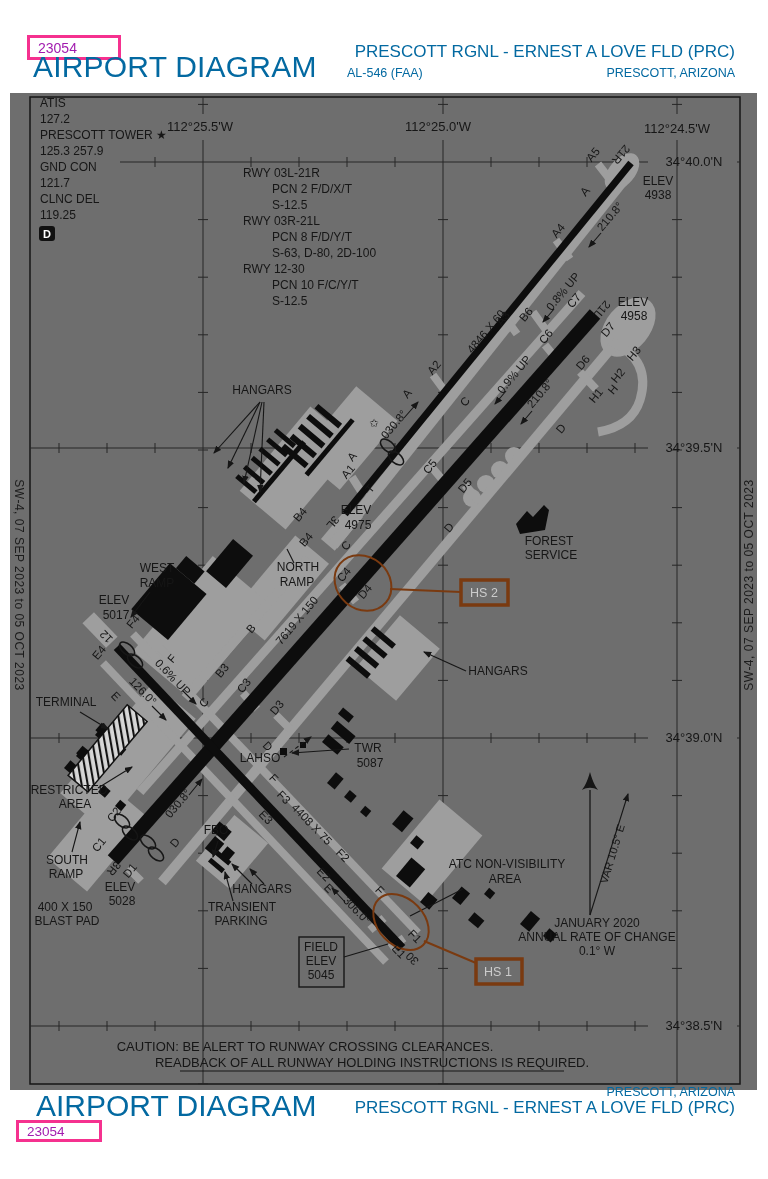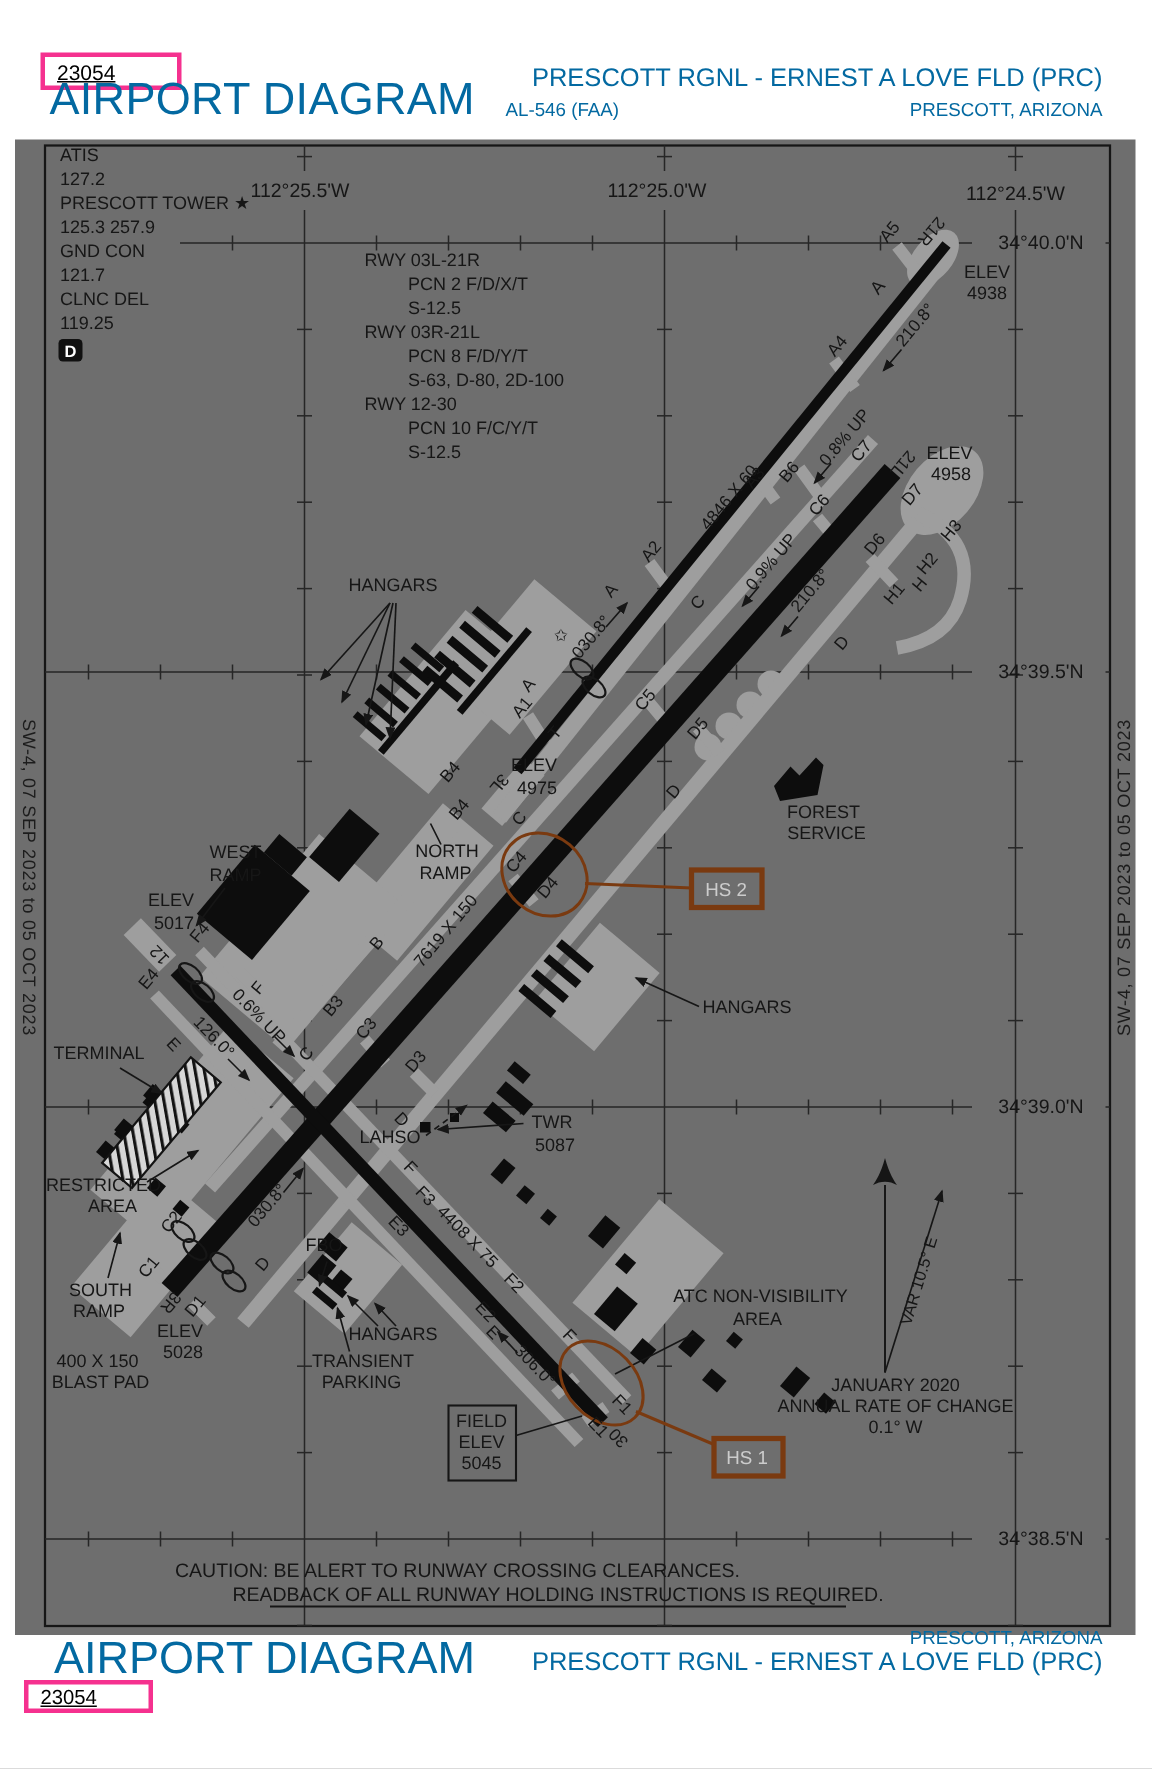--- a/index.html
+++ b/index.html
@@ -1,24 +1,24 @@
 <!DOCTYPE html>
 <html><head>
 <meta charset="utf-8">
 <style>
   html,body{margin:0;padding:0;background:#ffffff;width:768px;height:1179px;
     font-family:"Liberation Sans",sans-serif;position:relative;overflow:hidden;}
   #stage{position:absolute;left:0;top:0;width:768px;height:1179px;}
   svg{position:absolute;left:0;top:0;}
   svg text{font-family:"Liberation Sans",sans-serif;}
   .abs{position:absolute;white-space:nowrap;color:#0369a1;}
-  .pinkbox{border:3px solid #f5318f;display:flex;align-items:center;padding-left:8px;color:#000000;background:#fff;text-decoration:underline;}
+  .pinkbox{border:3px solid #f5318f;display:flex;align-items:center;padding-left:8px;color:#a21caf;background:#fff;}
   #hdr-docnum-box{left:27px;top:35px;width:80px;height:19px;font-size:14px;}
   #hdr-title{left:33px;top:52px;font-size:30px;line-height:1;letter-spacing:0.2px;}
-  #hdr-ref{left:337px;top:66px;font-size:12.5px;}
+  #hdr-ref{left:347px;top:66px;font-size:12.5px;}
   #hdr-airport{right:33px;top:42px;font-size:17px;}
   #hdr-city{right:33px;top:66px;font-size:12.5px;}
   #ftr-title{left:36px;top:1091px;font-size:30px;line-height:1;}
   #ftr-docnum-box{left:16px;top:1120px;width:72px;height:16px;font-size:13.5px;}
   #ftr-city{right:33px;top:1085px;font-size:12.5px;}
   #ftr-airport{right:33px;top:1098px;font-size:17px;}
   .banner{font-size:12px;color:#1c1c1c;letter-spacing:0.5px;transform-origin:center;}
   #banner-left{left:19px;top:585px;transform:translate(-50%,-50%) rotate(90deg);}
   #banner-right{left:749px;top:585px;transform:translate(-50%,-50%) rotate(-90deg);}
 </style>

